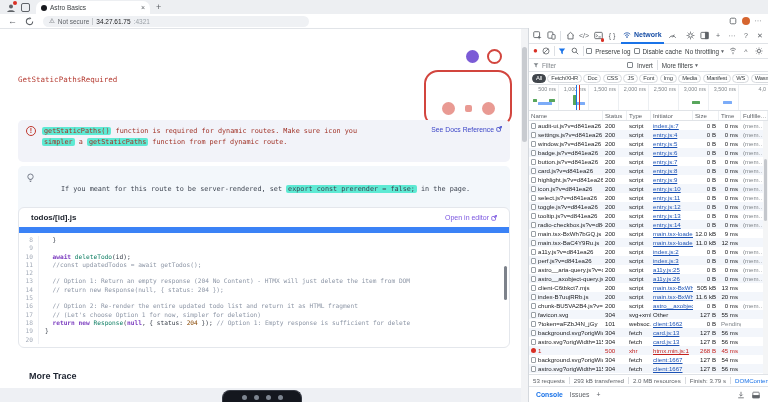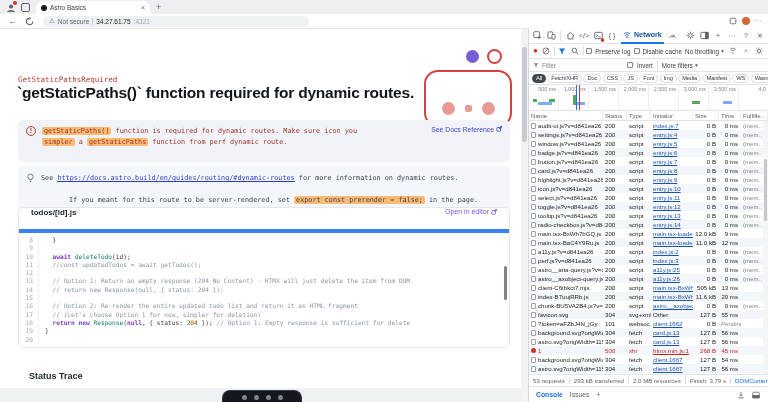--- a/index.html
+++ b/index.html
@@ -34,28 +34,28 @@
   .err-title{position:absolute;left:17px;top:55px;font-size:15.5px;font-weight:bold;color:#12151b;letter-spacing:-.2px;white-space:nowrap}
   .robot{position:absolute;left:424px;top:41px;width:88px;height:57px;border:2px solid #d2453e;border-radius:14px;background:#fff}
   .robot .eye{position:absolute;width:13px;height:13px;border-radius:50%;background:#e99a93;top:30px}
   .robot .eye.l{left:16px}.robot .eye.r{left:56px}
   .robot .mouth{position:absolute;left:39px;top:33px;width:7px;height:7px;border-radius:2px;background:#e99a93}
   .orb-purple{position:absolute;left:466px;top:21px;width:13px;height:13px;border-radius:50%;background:#7b5bd6}
   .orb-ring{position:absolute;left:487px;top:20px;width:15px;height:15px;border-radius:50%;background:#fff;border:2px solid #d2453e}
   .msg-box{position:absolute;left:18px;top:91px;width:492px;height:42px;background:#f2f3f9;border-radius:5px;display:flex;padding:6px 8px;gap:6px}
   .alert-ico{flex:none;width:10px;height:10px;border:1.2px solid #c0392f;border-radius:50%;color:#c0392f;font-size:7px;font-weight:bold;text-align:center;line-height:8px}
   .msg-text{flex:1;max-width:340px;font-family:"DejaVu Sans Mono",monospace;font-size:6.8px;line-height:11px;color:#a03227}
-  .chip-code{background:#fdba74;border-radius:2px;padding:0 2px}
+  .chip-code{background:#5eead4;border-radius:2px;padding:0 2px}
   .docs-link{margin-left:auto;font-size:6.8px;color:#3d46c8;white-space:nowrap;display:flex;gap:2px;align-items:flex-start}
   .hint-box{position:absolute;left:18px;top:137px;width:492px;height:60px;background:#f3f7fb;border-radius:5px;padding:7px 8px;display:flex;gap:6px}
   .hint-body{font-family:"DejaVu Sans Mono",monospace;font-size:6.8px;line-height:11px;color:#3d4450}
   .hint-link{color:#2b3cc4;text-decoration:underline}
-  .hint-line2{margin-top:11px;margin-left:28px}
+  .hint-line2{margin-top:11px;margin-left:20px}
   .code-card{position:absolute;left:18px;top:178px;width:492px;height:141px;border:1px solid #e4e7ec;border-radius:6px;background:#fff;overflow:hidden}
-  .code-head{height:25px;display:flex;align-items:flex-start;padding:0 12px;border-bottom:4px solid #3b82f6}
+  .code-head{height:25px;display:flex;align-items:center;padding:0 12px;border-bottom:6px solid #3b82f6}
   .code-file{font-size:8px;font-weight:bold;color:#1c212b}
   .open-editor{margin-left:auto;font-size:7px;color:#7a55e0;display:flex;gap:2px;align-items:center}
   .code-body{position:relative;padding:3px 0;font-family:"DejaVu Sans Mono",monospace;font-size:6.2px}
   .cl{display:flex;height:8.3px;line-height:8.3px;white-space:pre}
   .ln{width:20px;text-align:right;padding-right:5px;color:#a3abb8;flex:none;border-right:1px solid #eef0f4;margin-right:6px}
   .tk-kw{color:#7d3fc0;font-weight:bold}
   .tk-fn{color:#0e7e63}
   .tk-cm{color:#8d96a6}
   .tk-pl{color:#333a45}
   .tk-num{color:#8a4b08}
@@ -160,21 +160,20 @@
             <rect x="1.5" y="1.5" width="7" height="7" rx="1.5"></rect>
           </svg>
       </span>
       <span class="avatar"></span>
       <span class="menu-dots">⋯</span>
     </div>
   </div>
 
   <div class="page">
     <div class="err-name">GetStaticPathsRequired</div>
-    <div class="err-title">`getStaticPaths()` function required for dynamic routes.</div>
 
     <div class="robot">
       <span class="eye l"></span>
       <span class="eye r"></span>
       <span class="mouth"></span>
     </div>
     <span class="orb-purple"></span>
     <span class="orb-ring"></span>
 
     <div class="msg-box">
@@ -188,23 +187,20 @@
           </svg>
       </a>
     </div>
 
     <div class="hint-box">
       <svg width="9" height="11" viewBox="0 0 10 12" fill="none" stroke="#6b7280" stroke-width="1">
           <circle cx="5" cy="4" r="3"></circle>
           <path d="M3.8 7.5 h2.4 M4.2 9.3 h1.6"></path>
         </svg>
       <div class="hint-body">
-        <div>
-          <span>See </span><a class="hint-link">https://docs.astro.build/en/guides/routing/#dynamic-routes</a><span> for more information on dynamic routes.</span>
-        </div>
         <div class="hint-line2" id="hint2"><span>If you meant for this route to be server-rendered, set </span><span class="chip-code">export const prerender = false;</span><span> in the page.</span></div>
       </div>
     </div>
 
     <div class="code-card">
       <div class="code-head">
         <span class="code-file">todos/[id].js</span>
         <a class="open-editor">
             <span>Open in editor</span>
           <svg width="6" height="6" viewBox="0 0 8 8" fill="none" stroke="#7a55e0" stroke-width="1.1">
@@ -224,21 +220,21 @@
           <div class="cl"><span class="ln">15</span><span class="ct"></span></div>
           <div class="cl"><span class="ln">16</span><span class="ct"><span class="tk-pl">  </span><span class="tk-cm">// Option 2: Re-render the entire updated todo list and return it as HTML fragment</span></span></div>
           <div class="cl"><span class="ln">17</span><span class="ct"><span class="tk-pl">  </span><span class="tk-cm">// (Let's choose Option 1 for now, simpler for deletion)</span></span></div>
           <div class="cl"><span class="ln">18</span><span class="ct"><span class="tk-pl">  </span><span class="tk-kw">return</span><span class="tk-pl"> </span><span class="tk-kw">new</span><span class="tk-pl"> </span><span class="tk-fn">Response</span><span class="tk-pl">(</span><span class="tk-kw">null</span><span class="tk-pl">, { status: </span><span class="tk-num">204</span><span class="tk-pl"> }); </span><span class="tk-cm">// Option 1: Empty response is sufficient for delete</span></span></div>
           <div class="cl"><span class="ln">19</span><span class="ct"><span class="tk-pl">}</span></span></div>
           <div class="cl"><span class="ln">20</span><span class="ct"></span></div>
         </div>
       <div class="code-sb"></div>
     </div>
 
-    <div class="stack-title">Status Trace</div>
+    <div class="stack-title">More Trace</div>
     <div class="stack-band"></div>
 
     <div class="devbar">
       <i></i>
       <i></i>
       <i></i>
       <i></i>
     </div>
   </div>
 

